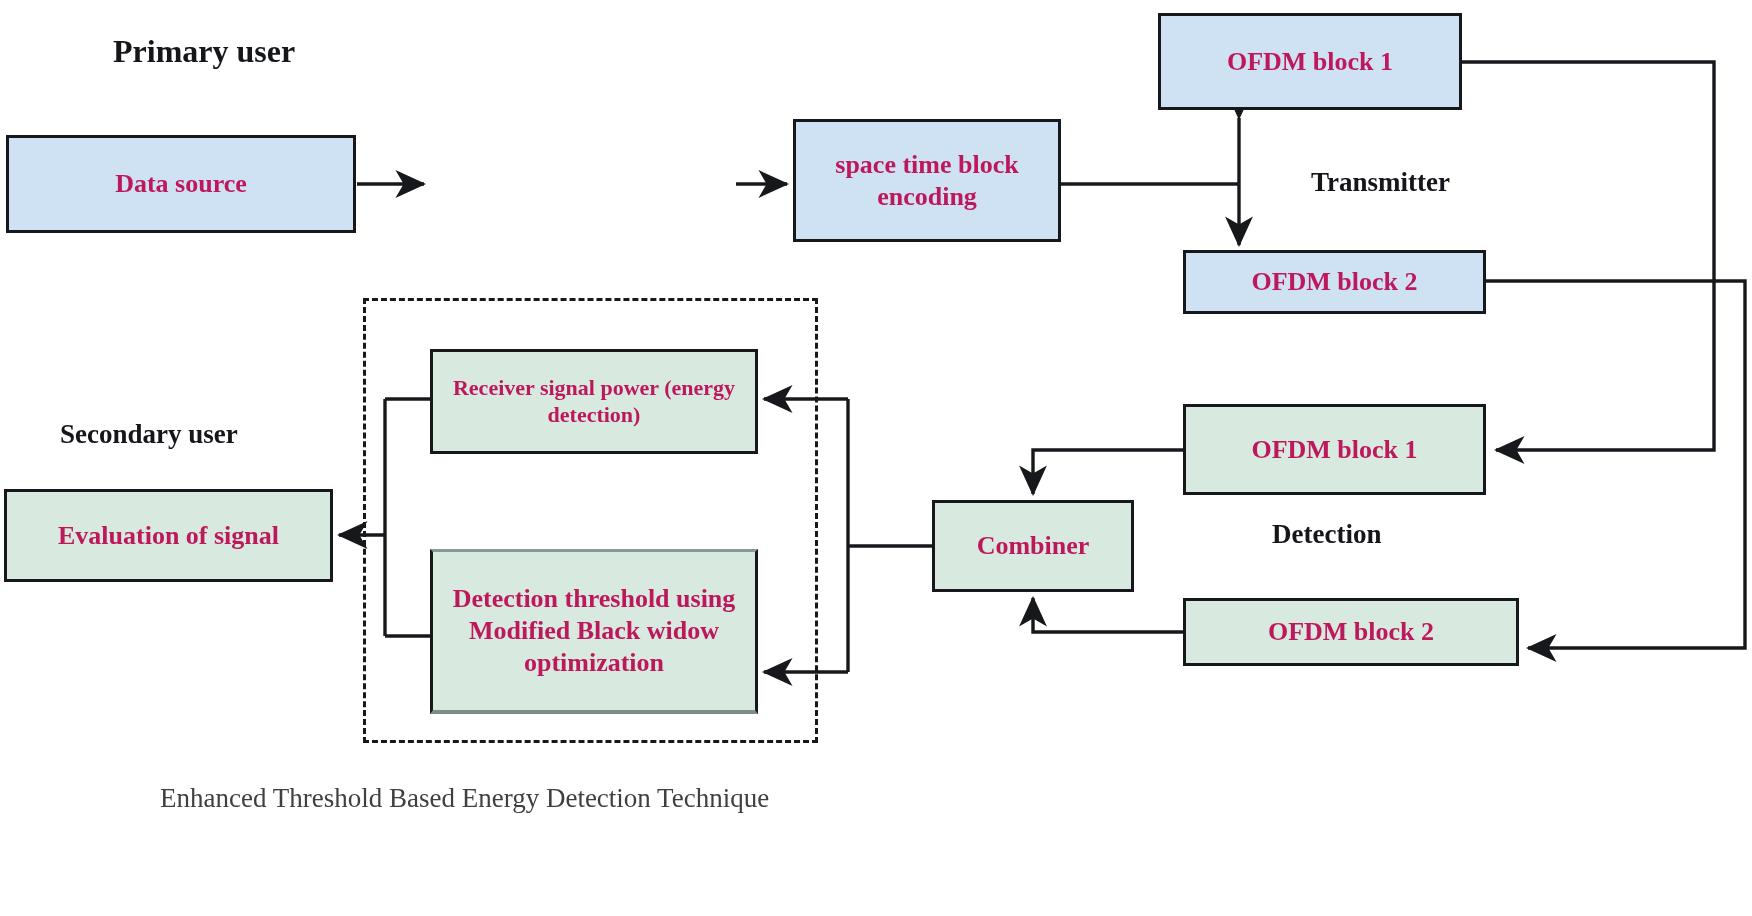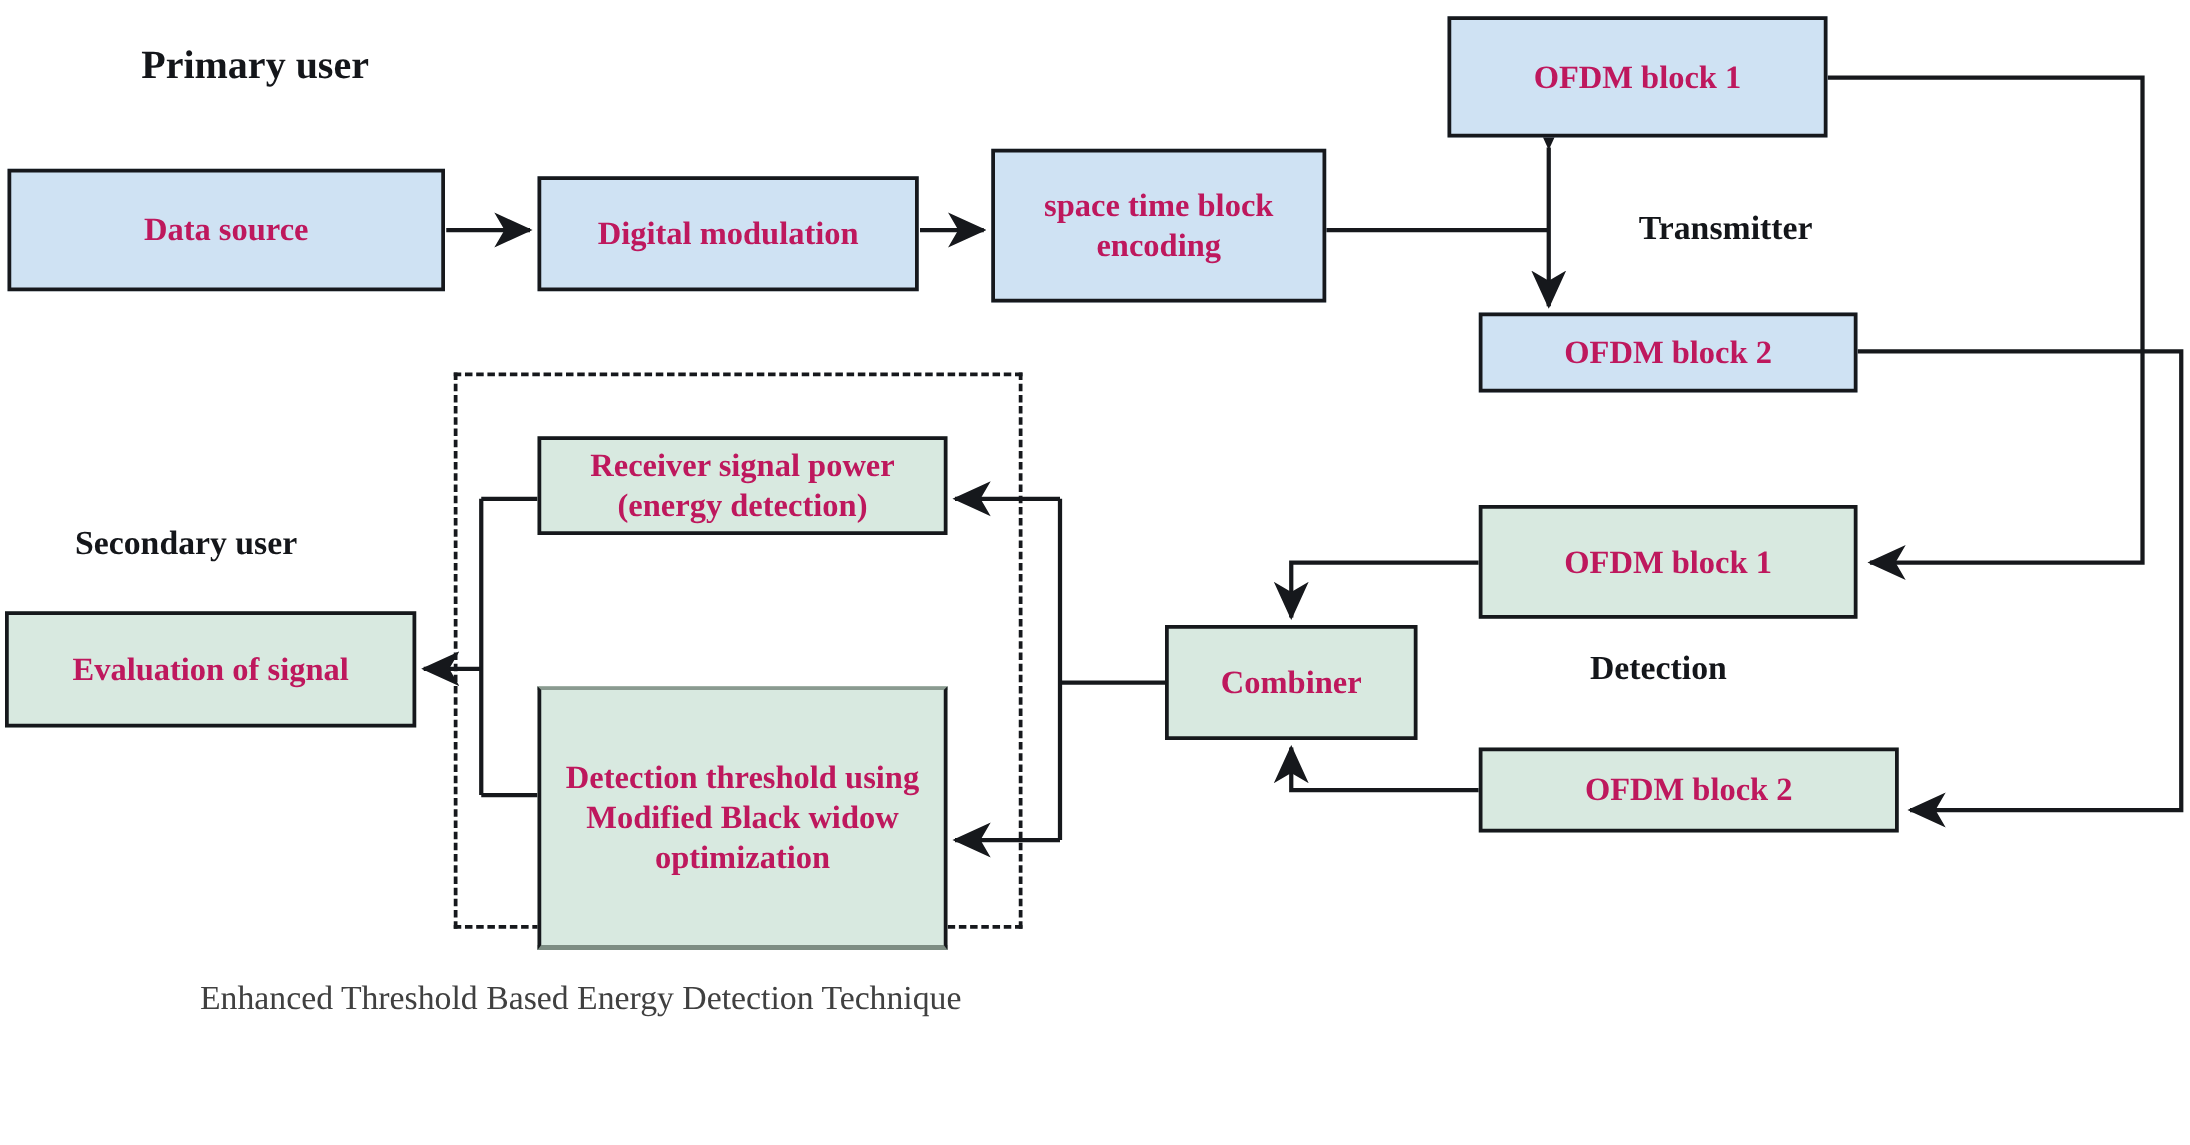--- a/index.html
+++ b/index.html
@@ -116,35 +116,34 @@
   <div class="label" style="left:113px; top:33px; font-size:32px;">Primary user</div>
 
   <div class="label" style="left:1311px; top:167px; font-size:27px;text-align:center;">Transmitter</div>
 
   <div class="label" style="left:60px; top:419px; font-size:27px;">Secondary user</div>
 
   <div class="label" style="left:1272px; top:519px; font-size:27px;">Detection</div>
 
   <div class="node blue" style="left:6px; top:135px; width:350px; height:98px; font-size:26px;">Data source</div>
 
-  <div class="node blue" style="left:430px; top:141px; width:305px; height:92px; font-size:26px;">Digital modulation</div>
 
   <div class="node blue" style="left:793px; top:119px; width:268px; height:123px; font-size:26px;">space time block encoding</div>
 
   <div class="node blue" style="left:1158px; top:13px; width:304px; height:97px; font-size:26px;">OFDM block 1</div>
 
   <div class="node blue" style="left:1183px; top:250px; width:303px; height:64px; font-size:26px;">OFDM block 2</div>
 
   <div class="node green" style="left:1183px; top:404px; width:303px; height:91px; font-size:26px;">OFDM block 1</div>
 
   <div class="node green" style="left:1183px; top:598px; width:336px; height:68px; font-size:26px;">OFDM block 2</div>
 
   <div class="node green" style="left:932px; top:500px; width:202px; height:92px; font-size:26px;">Combiner</div>
 
-  <div class="node green" style="left:430px; top:349px; width:328px; height:79px; font-size:26px;">Receiver signal power (energy detection)</div>
+  <div class="node green" style="left:430px; top:349px; width:328px; height:105px; font-size:22px;">Receiver signal power (energy detection)</div>
 
-  <div class="node green-shadow" style="left:430px; top:549px; width:328px; height:211px; font-size:26px;font-family:Liberation Serif, serif;">Detection threshold using Modified Black widow optimization</div>
+  <div class="node green-shadow" style="left:430px; top:549px; width:328px; height:165px; font-size:26px;font-family:Liberation Serif, serif;">Detection threshold using Modified Black widow optimization</div>
 
   <div class="node green" style="left:4px; top:489px; width:329px; height:93px; font-size:26px;">Evaluation of signal</div>
 
   <div class="caption" style="left:160px; top:783px; font-size:27px;">Enhanced Threshold Based Energy Detection Technique</div>
 
 </div>
 
 </body></html>

